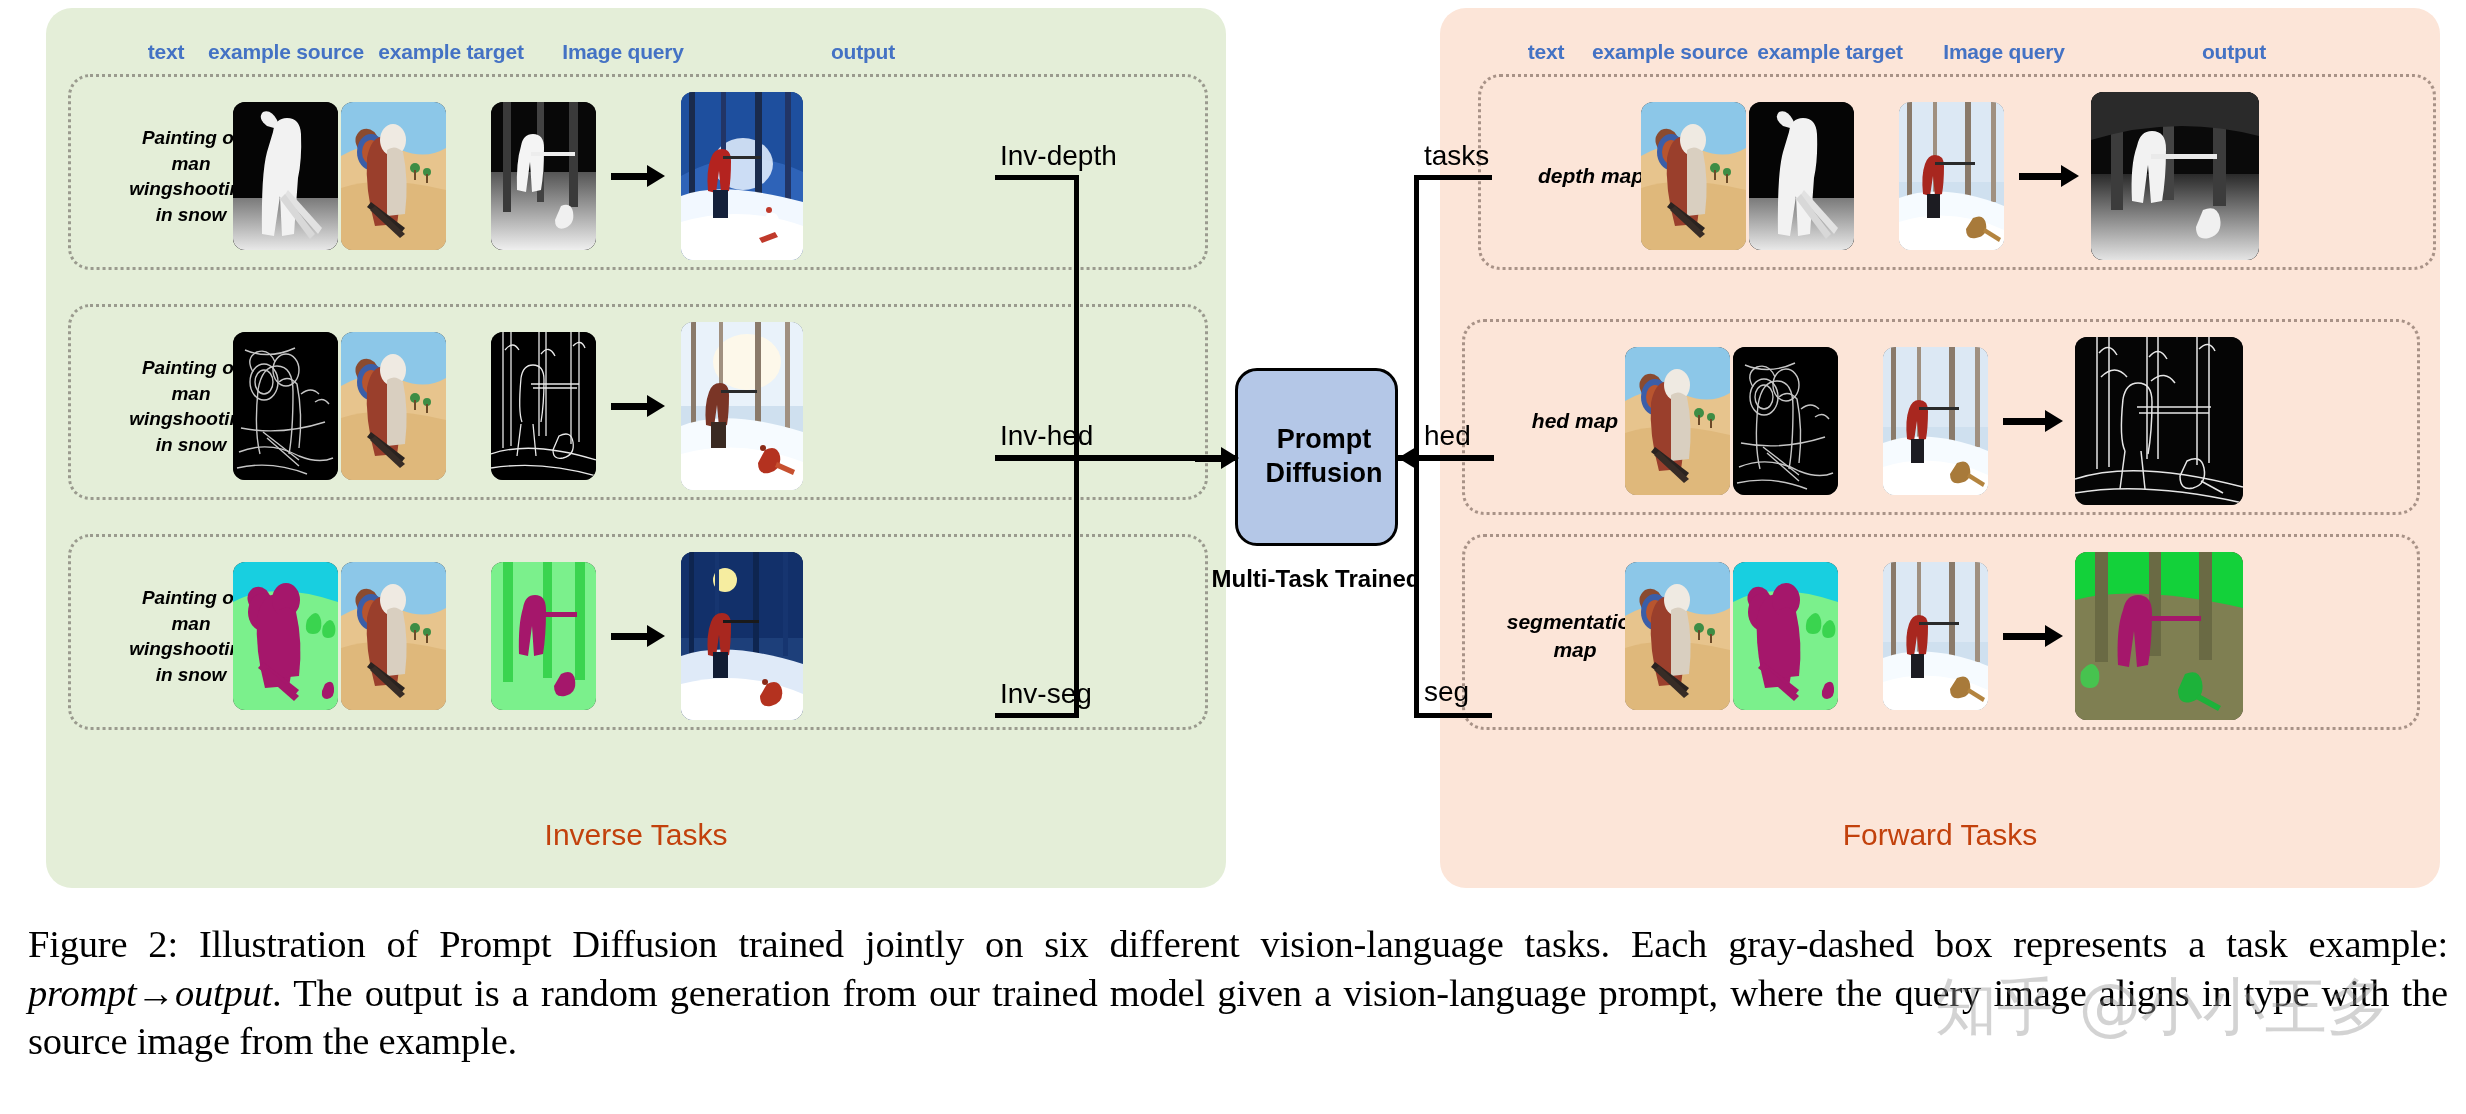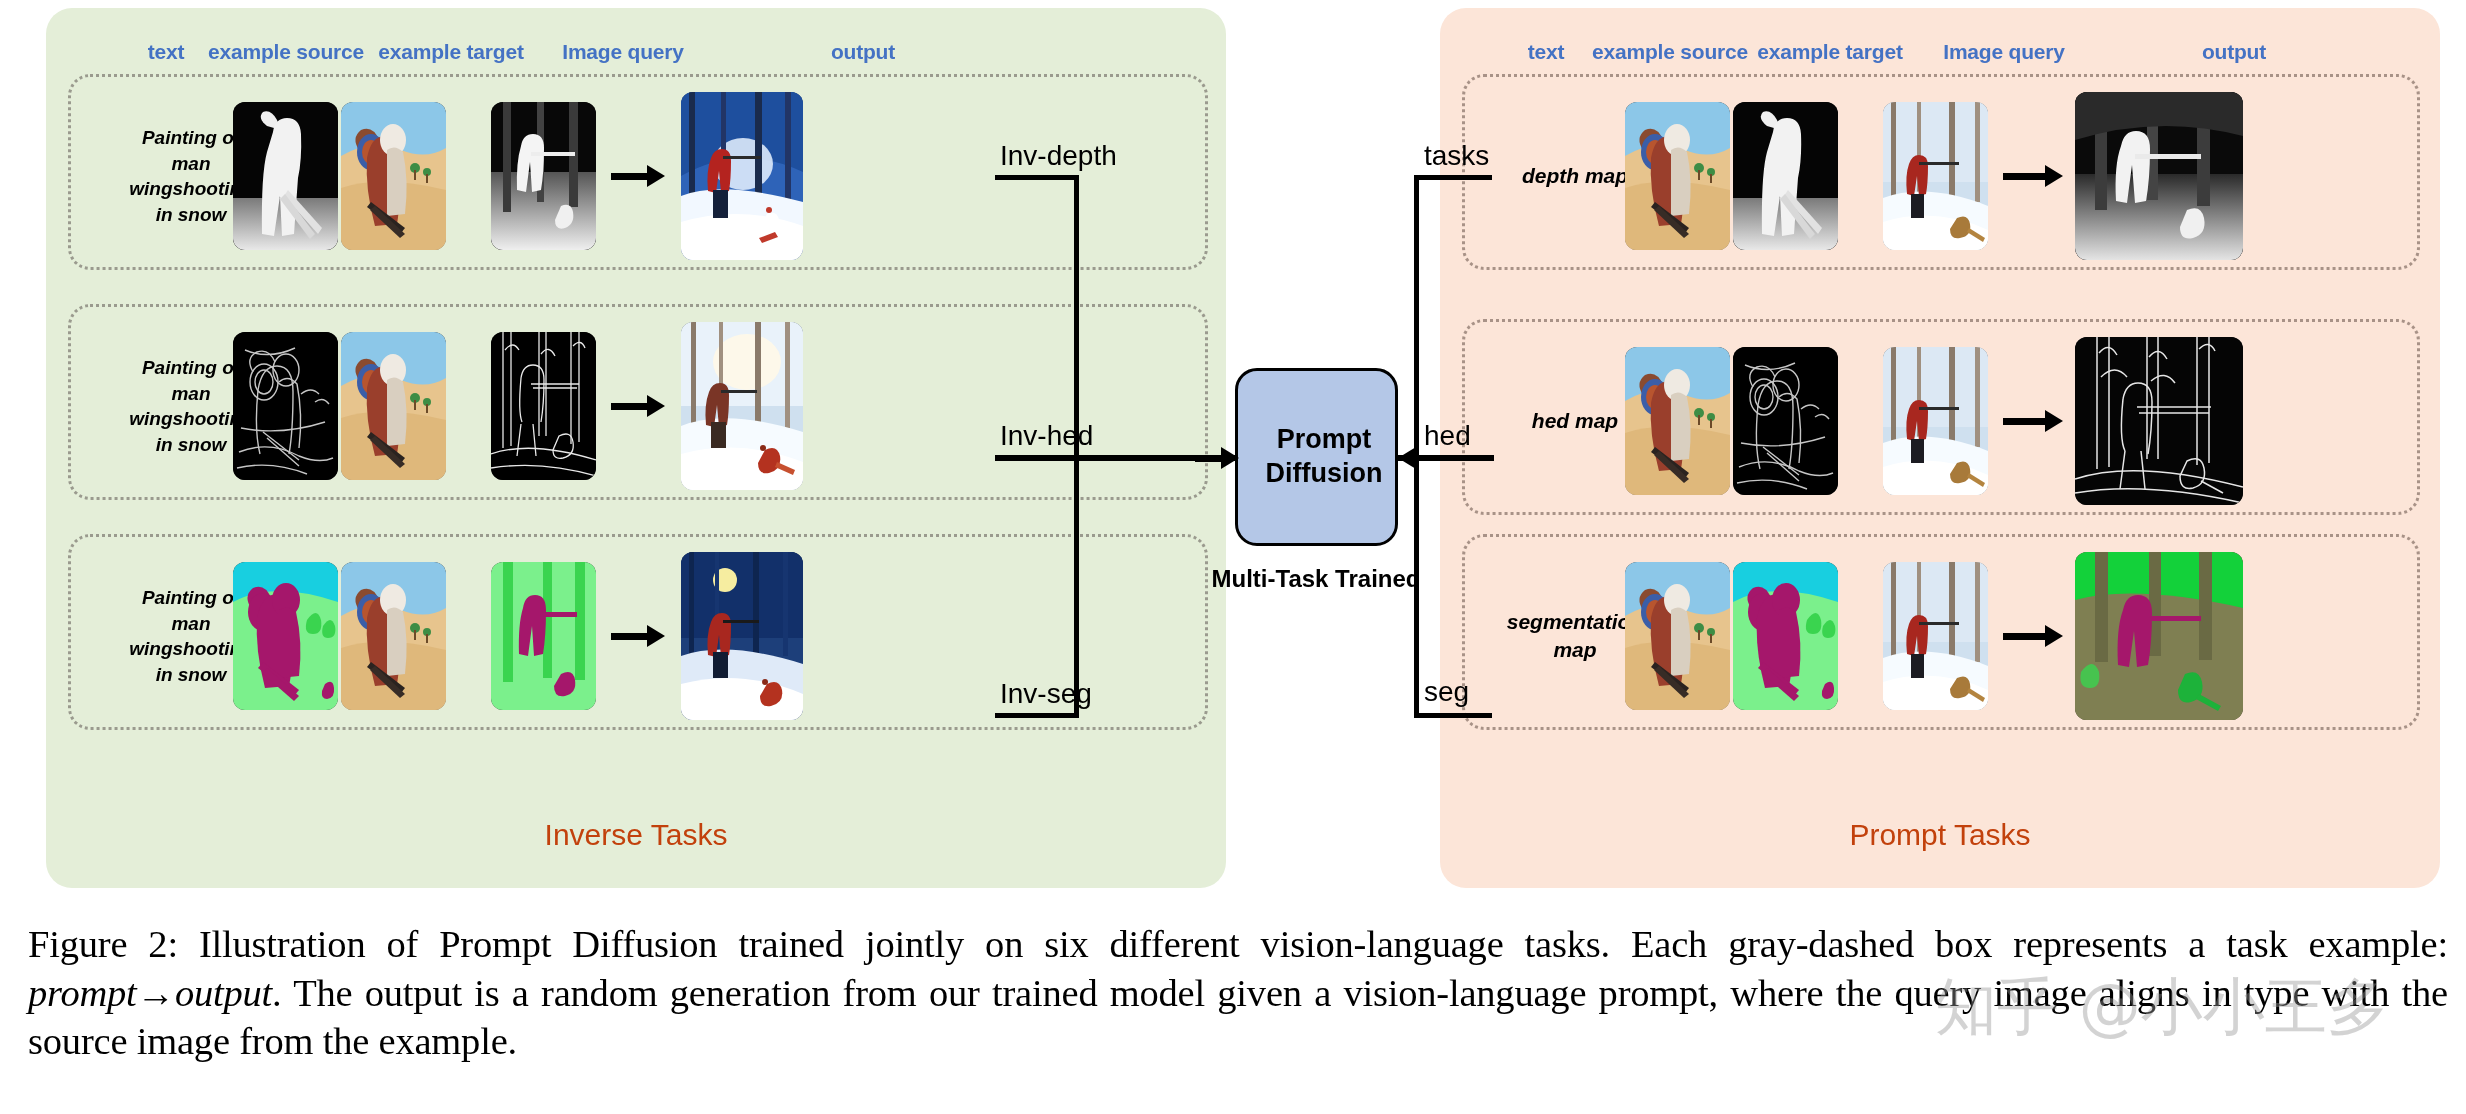--- a/index.html
+++ b/index.html
@@ -437,21 +437,21 @@
   </div>
 
   <div class="panel" id="panel-right">
 
     <div class="col-header" style="left:106px; top:32px;">text</div>
     <div class="col-header" style="left:230px; top:32px;">example source</div>
     <div class="col-header" style="left:390px; top:32px;">example target</div>
     <div class="col-header" style="left:564px; top:32px;">Image query</div>
     <div class="col-header" style="left:794px; top:32px;">output</div>
 
-    <div class="task-row" style="left:22px; top:66px; width:958px; height:196px;">
+    <div class="task-row" style="left:38px; top:66px; width:958px; height:196px;">
 
       <div class="map-label" style="left:110px; top:99px;">depth map</div>
 
       <div class="thumb" style="left:160px; top:25px; width:105px; height:148px;">
         <svg viewBox="0 0 105 148" preserveAspectRatio="none">
           <rect width="105" height="60" fill="#8cc7e8"></rect>
           <path d="M0 54 Q30 36 60 48 Q85 58 105 46 L105 148 L0 148 Z" fill="#e7c48d"></path>
           <path d="M0 86 Q40 72 105 88 L105 148 L0 148 Z" fill="#dfb87b"></path>
           <path d="M18 48 q-8 -12 2 -20 q12 -5 18 10 l2 12 z" fill="#8a4b30"></path>
           <ellipse cx="30" cy="50" rx="14" ry="18" fill="#3b5ea8"></ellipse>
@@ -693,21 +693,21 @@
           <rect x="124" y="0" width="13" height="108" fill="#6a6a44"></rect>
           <path d="M48 58 q3 -15 15 -15 q14 0 14 18 q0 30 -4 52 l-11 2 l-3 -36 l-5 36 l-11 -2 q-2 -36 5 -55 z" fill="#a5176b"></path>
           <rect x="60" y="64" width="66" height="5" fill="#a5176b"></rect>
           <path d="M110 122 q14 -6 17 8 q3 16 -11 20 q-13 3 -13 -12 z" fill="#1db23a"></path>
           <path d="M124 142 l22 12 l-3 5 l-22 -12 z" fill="#1db23a"></path>
           <path d="M6 120 q12 -16 18 0 q2 16 -9 16 q-12 0 -9 -16 z" fill="#3ad44f" opacity=".8"></path>
         </svg>
       </div>
     </div>
 
-    <div class="panel-caption" style="left:500px; top:810px;">Prompt Tasks</div>
+    <div class="panel-caption" style="left:500px; top:810px;">Forward Tasks</div>
   </div>
 
   <div id="model-box">
     <span class="label">Prompt
 Diffusion</span>
   </div>
   <div id="model-sub">Multi-Task Trained</div>
 
   <div class="conn" style="left:995px; top:175px; width:84px; height:5px;"></div>
   <div class="conn" style="left:995px; top:455px; width:240px; height:6px;"></div>

